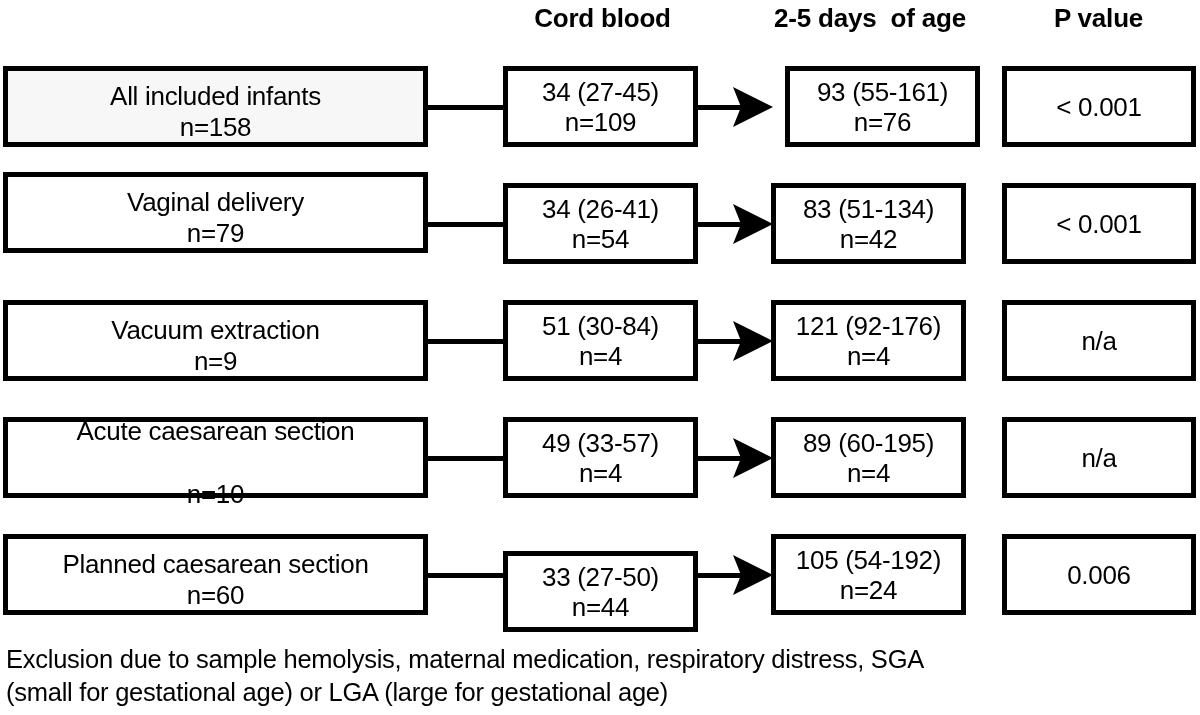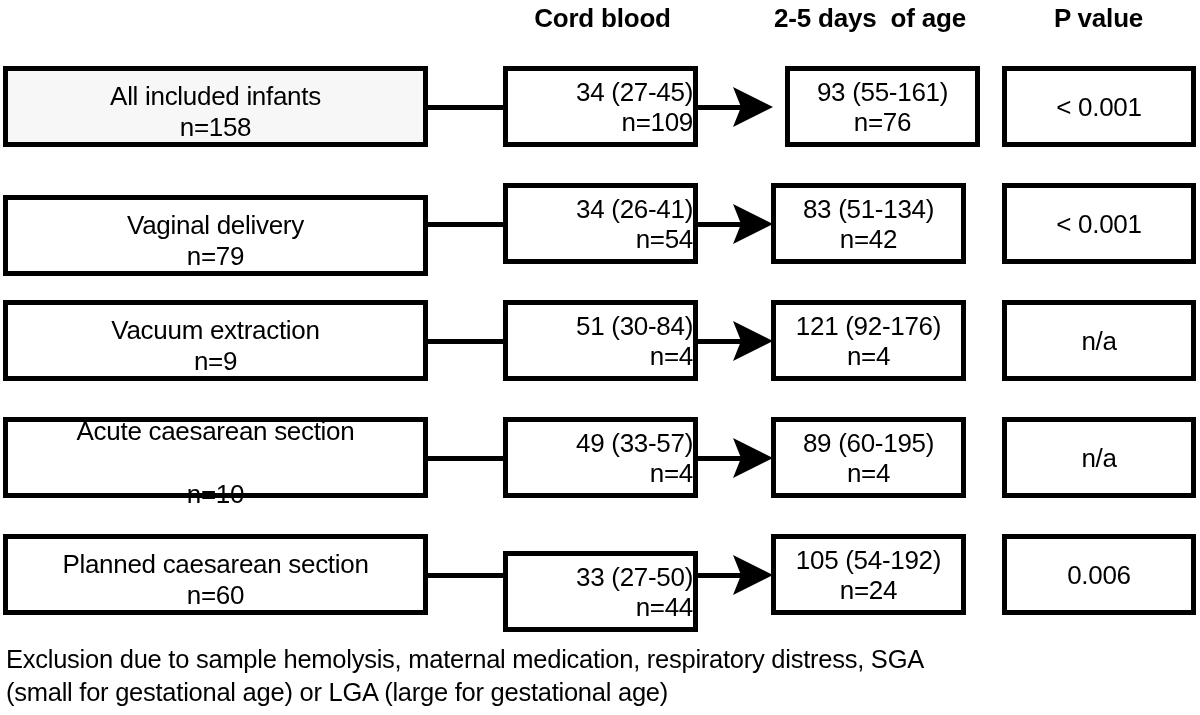--- a/index.html
+++ b/index.html
@@ -66,21 +66,21 @@
   .node-group .line2 { font-size: 26px; line-height: 31px; }
   .node-group.highlight { background: #f7f7f7; }
 
   
   .node-value {
     width: 195px;
     height: 81px;
   }
   .node-value .line1 { font-size: 26px; line-height: 30px; }
   .node-value .line2 { font-size: 26px; line-height: 30px; }
-  .col-cord { left: 503px; align-items: flex-end; }
+  .col-cord { left: 503px; }
   .col-days { left: 771px; }
 
   
   .node-p {
     left: 1002px;
     width: 194px;
     height: 81px;
   }
   .node-p .line1 { font-size: 26px; line-height: 30px; }
 
@@ -143,21 +143,21 @@
       <svg class="arrow-head" viewBox="0 0 46 46" style="position: absolute; top: 83.5px;">
         <path d="M45 23 L5 3 L13 23 L5 43 Z" fill="#000000"></path>
       </svg>
       <div class="node node-value col-days" style="top: 66px; margin-left: 14px;">
         <span class="line1">93 (55-161)</span>
         <span class="line2">n=76</span>
       </div>
       <div class="node node-p" style="top: 66px;">
         <span class="line1">&lt; 0.001</span>
       </div>
-      <div class="node node-group" style="top: 195px;">
+      <div class="node node-group" style="top: 172px;">
         <span class="line1">Vaginal delivery</span>
         <span class="line2">n=79</span>
       </div>
       <div class="connector link-plain" style="top: 221.5px;"></div>
       <div class="node node-value col-cord" style="top: 183px;">
         <span class="line1">34 (26-41)</span>
         <span class="line2">n=54</span>
       </div>
       <div class="connector arrow-shaft" style="top: 221.5px;"></div>
       <svg class="arrow-head" viewBox="0 0 46 46" style="position: absolute; top: 200.5px;">

